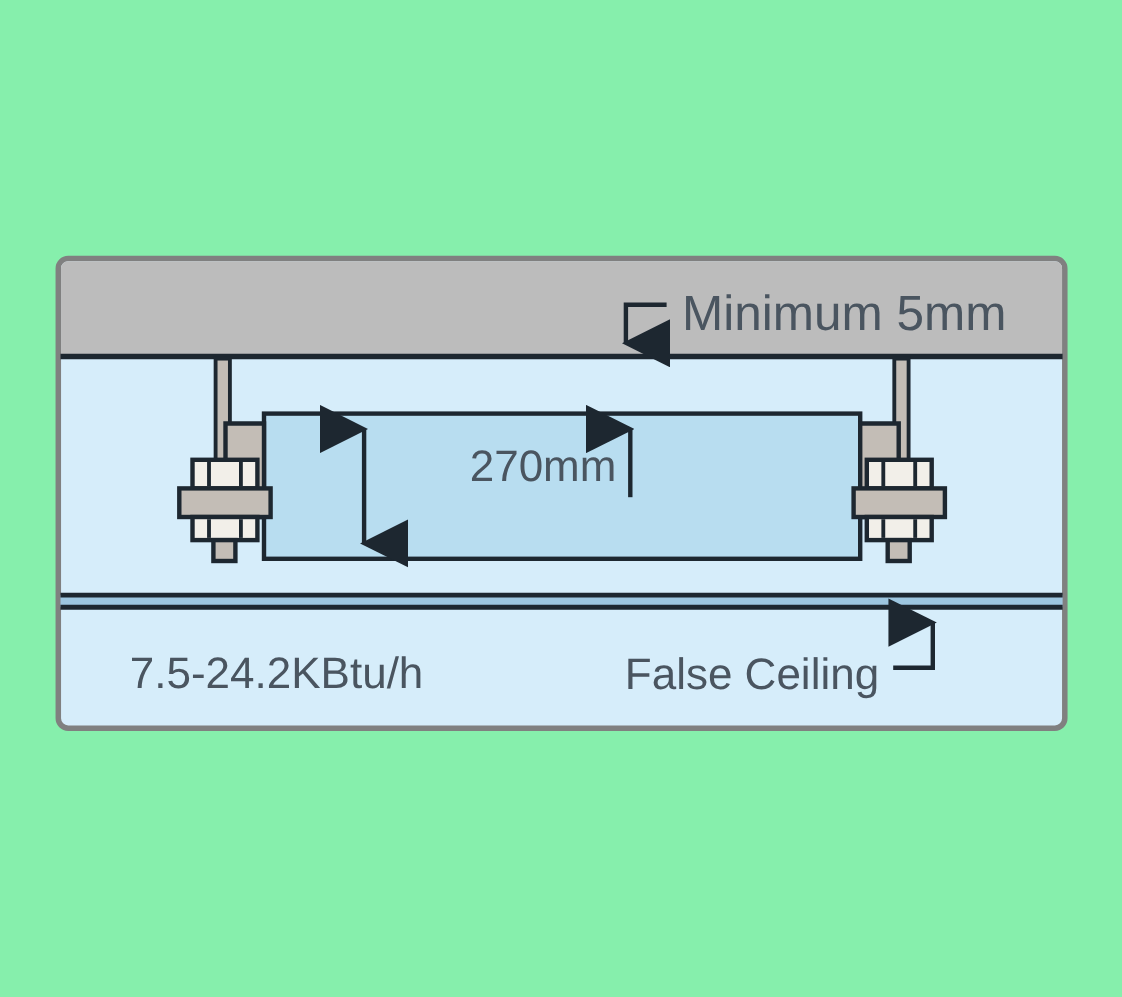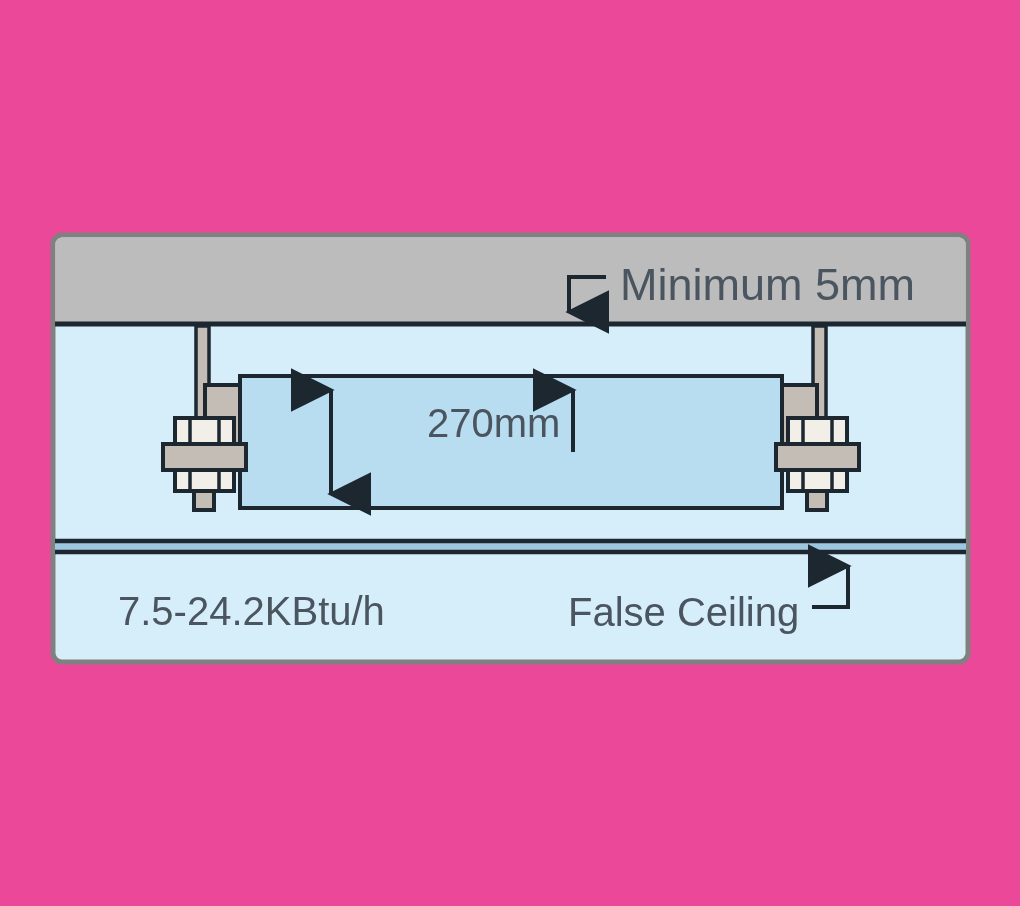--- a/index.html
+++ b/index.html
@@ -10,21 +10,21 @@
   body {
     width: 1020px;
     height: 906px;
     font-family: "Liberation Sans", sans-serif;
     overflow: hidden;
   }
   #diagram-root {
     position: relative;
     width: 1020px;
     height: 906px;
-    background: #ec4899;
+    background: #86efac;
   }
   svg#diagram-svg {
     display: block;
     width: 1020px;
     height: 906px;
   }
   .diag-label {
     font-family: "Liberation Sans", sans-serif;
     font-weight: 400;
     fill: #4a5560;

